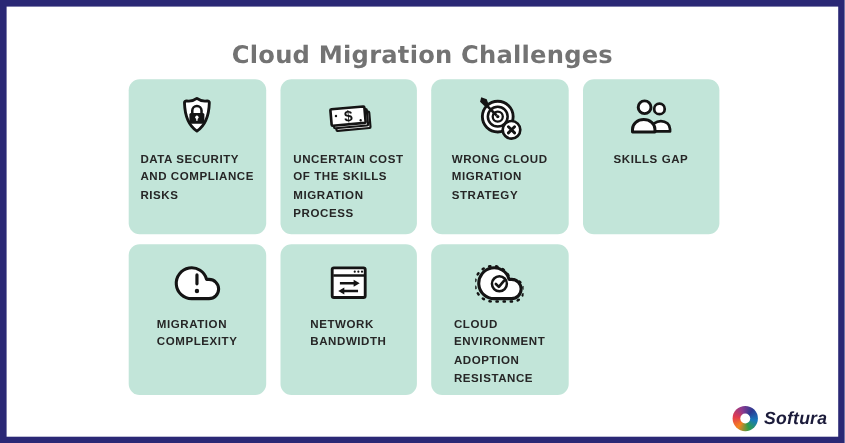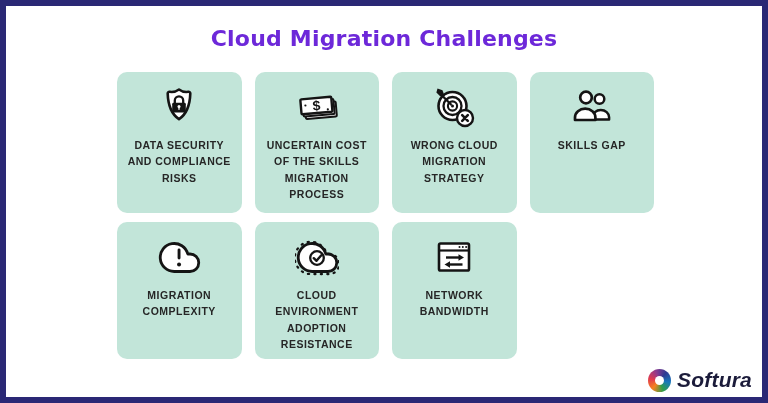--- a/index.html
+++ b/index.html
@@ -6,26 +6,26 @@
   .frame{
     position:relative;
     width:768px;height:403px;
     box-sizing:border-box;
     border:6px solid var(--frame-border,#2a2875);
     background:#ffffff;
     font-family:"Liberation Sans",sans-serif;
     overflow:hidden;
   }
   .title{
-    margin:20px 0 0 0;
+    margin:32px 0 0 0;
     text-align:center;
     font-size:22px;
     font-weight:bold;
     letter-spacing:.2px;
-    color:#6d28d9;
+    color:#737373;
     font-family:"DejaVu Sans","Liberation Sans",sans-serif;
   }
   .grid{
     position:absolute;
     left:111px;top:66px;
     width:537px;
     display:grid;
     grid-template-columns:repeat(4,1fr);
     grid-template-rows:141px 137px;
     column-gap:13px;
@@ -41,41 +41,41 @@
     padding:13px 6px 0 6px;
   }
   .icon{width:44px;height:44px;display:block;flex:0 0 auto;}
   .icon svg{width:44px;height:44px;display:block;}
   .label{
     margin-top:8px;
     font-size:10.5px;
     font-weight:bold;
     letter-spacing:.5px;
     line-height:1.55;
-    text-align:center;
+    text-align:left;
     color:var(--text-color,#262626);
     white-space:pre-line;
   }
   .logo{
     position:absolute;
     right:10px;bottom:5px;
     display:flex;align-items:center;gap:6px;
   }
   .logo-ring{
     width:23px;height:23px;border-radius:50%;
     display:flex;align-items:center;justify-content:center;
     background:conic-gradient(#f5821f,#e23b4e,#8d3a8f,#2d3a92,#1878bc,#2f9e49,#f5821f);
   }
   .logo-ring::after{
     content:"";
     width:9px;height:9px;border-radius:50%;
     background:#ffffff;
   }
   .logo-text{
-    font-size:21px;
+    font-size:16px;
     font-weight:bold;
     font-style:italic;
     color:#1b1b3a;
     letter-spacing:.2px;
   }
 </style>
 </head>
 <body>
 
 <div class="frame">
@@ -150,51 +150,51 @@
           <svg viewBox="0 0 44 44">
     <path d="M18 10h-1.26A8 8 0 1 0 9 20h9a5 5 0 0 0 0-10z" transform="translate(1.5 1.5) scale(1.75)" fill="#fff" stroke="#141414" stroke-width="1.6" stroke-linejoin="round"></path>
     <rect x="20.6" y="13.5" width="2.9" height="11" rx="1.45" fill="#141414"></rect>
     <circle cx="22.05" cy="29.5" r="2" fill="#141414"></circle>
   </svg>
         </span>
     <span class="label">MIGRATION
 COMPLEXITY</span>
   </div>
 
-
-  <div class="card">
-    <span class="icon">
-          <svg viewBox="0 0 44 44">
-    <path d="M18 10h-1.26A8 8 0 1 0 9 20h9a5 5 0 0 0 0-10z" transform="translate(-2.2 -1.3) scale(2.02)" stroke="#141414" fill="none" stroke-width="1.1" stroke-dasharray="0.6 2.6" stroke-linecap="round"></path>
-    <path d="M18 10h-1.26A8 8 0 1 0 9 20h9a5 5 0 0 0 0-10z" transform="translate(1.5 1.5) scale(1.75)" fill="#fff" stroke="#141414" stroke-width="1.6" stroke-linejoin="round"></path>
-    <circle cx="22" cy="23" r="6.8" fill="#fff" stroke="#141414" stroke-width="2.3"></circle>
-    <path d="M18.8 23.2l2.7 2.6 4.8-5.6" stroke="#141414" fill="none" stroke-width="2.4" stroke-linecap="round" stroke-linejoin="round"></path>
-  </svg>
-        </span>
-    <span class="label">CLOUD
-ENVIRONMENT
-ADOPTION
-RESISTANCE</span>
-  </div>
 
   <div class="card">
     <span class="icon">
           <svg viewBox="0 0 44 44">
     <rect x="7" y="8.5" width="30" height="27" rx="1.6" fill="#fff" stroke="#141414" stroke-width="2.6"></rect>
     <line x1="8" y1="15.5" x2="36" y2="15.5" stroke="#141414" stroke-width="2.2"></line>
     <circle cx="27.5" cy="12" r="1" fill="#141414"></circle>
             <circle cx="30.8" cy="12" r="1" fill="#141414"></circle>
             <circle cx="34.1" cy="12" r="1" fill="#141414"></circle>
     <line x1="14" y1="22.5" x2="27.5" y2="22.5" stroke="#141414" stroke-width="2.4"></line>
     <path d="M26.5 19.3l5.5 3.2-5.5 3.2z" fill="#141414"></path>
     <line x1="17" y1="29.5" x2="30.5" y2="29.5" stroke="#141414" stroke-width="2.4"></line>
     <path d="M18 26.3l-5.5 3.2 5.5 3.2z" fill="#141414"></path>
   </svg>
         </span>
     <span class="label">NETWORK
 BANDWIDTH</span>
   </div>
+
+  <div class="card">
+    <span class="icon">
+          <svg viewBox="0 0 44 44">
+    <path d="M18 10h-1.26A8 8 0 1 0 9 20h9a5 5 0 0 0 0-10z" transform="translate(-2.2 -1.3) scale(2.02)" stroke="#141414" fill="none" stroke-width="1.1" stroke-dasharray="0.6 2.6" stroke-linecap="round"></path>
+    <path d="M18 10h-1.26A8 8 0 1 0 9 20h9a5 5 0 0 0 0-10z" transform="translate(1.5 1.5) scale(1.75)" fill="#fff" stroke="#141414" stroke-width="1.6" stroke-linejoin="round"></path>
+    <circle cx="22" cy="23" r="6.8" fill="#fff" stroke="#141414" stroke-width="2.3"></circle>
+    <path d="M18.8 23.2l2.7 2.6 4.8-5.6" stroke="#141414" fill="none" stroke-width="2.4" stroke-linecap="round" stroke-linejoin="round"></path>
+  </svg>
+        </span>
+    <span class="label">CLOUD
+ENVIRONMENT
+ADOPTION
+RESISTANCE</span>
+  </div>
 </div>
   <div class="logo">
     <span class="logo-ring" id="logo-ring" style="background: conic-gradient(from 220deg, rgb(245, 130, 31), rgb(226, 59, 78), rgb(141, 58, 143), rgb(45, 58, 146), rgb(24, 120, 188), rgb(47, 158, 73), rgb(245, 130, 31));"></span>
     <span class="logo-text">Softura</span>
   </div>
 </div>
 
 </body></html>

